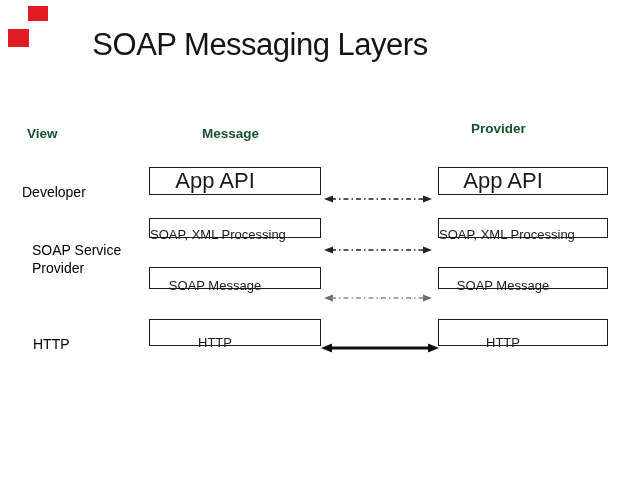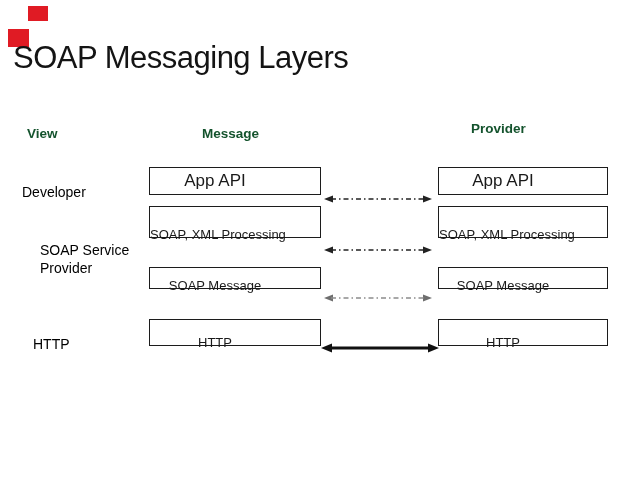--- a/index.html
+++ b/index.html
@@ -15,63 +15,64 @@
   .red-mark {
     position: absolute;
     background: #e01b24;
   }
   .red-mark-1 { left: 28px; top: 6px;  width: 20px; height: 15px; }
   .red-mark-2 { left: 8px;  top: 29px; width: 21px; height: 18px; }
   .title {
     position: absolute;
     left: 0; top: 27px;
     width: 520px;
+    text-align: center;
     font-size: 31px;
     font-weight: 400;
     letter-spacing: -0.5px;
     color: #141414;
-    margin: 13px;
+    margin: 0;
   }
   .col-header {
     position: absolute;
     font-size: 13.5px;
     font-weight: 700;
     color: #14532d;
     white-space: nowrap;
   }
   .hdr-view     { left: 27px;  top: 126px; }
   .hdr-client   { left: 202px; top: 126px; }
   .hdr-provider { left: 471px; top: 121px; }
   .row-label {
     position: absolute;
     font-size: 14px;
     color: #000000;
   }
   .lbl-developer { left: 22px; top: 184px; white-space: nowrap; }
-  .lbl-ssp       { left: 32px; top: 241px; width: 98px; line-height: 18px; margin-left: 8px; }
+  .lbl-ssp       { left: 32px; top: 241px; width: 98px; line-height: 18px; }
   .lbl-http      { left: 33px; top: 336px; white-space: nowrap; }
   .layer-box {
     position: absolute;
     box-sizing: border-box;
     border: 1.4px solid #1c1c1c;
     background: #ffffff;
   }
   .col-client   { left: 149px; width: 172px; }
   .col-provider { left: 438px; width: 170px; }
   .row-1 { top: 167px; height: 28px; }
-  .row-2 { top: 206px; height: 32px; }
+  .row-2 { top: 218px; height: 20px; }
   .row-3 { top: 267px; height: 22px; }
   .row-4 { top: 319px; height: 27px; }
   .box-label-center {
     position: absolute;
     left: 0; right: 40px;
     top: 50%;
     transform: translateY(-50%);
     text-align: center;
-    font-size: 17px;
+    font-size: 22px;
     white-space: nowrap;
     color: #1a1a1a;
   }
   .box-label-bottom {
     position: absolute;
     left: 0; right: 40px;
     bottom: -5px;
     text-align: center;
     font-size: 13px;
     white-space: nowrap;

